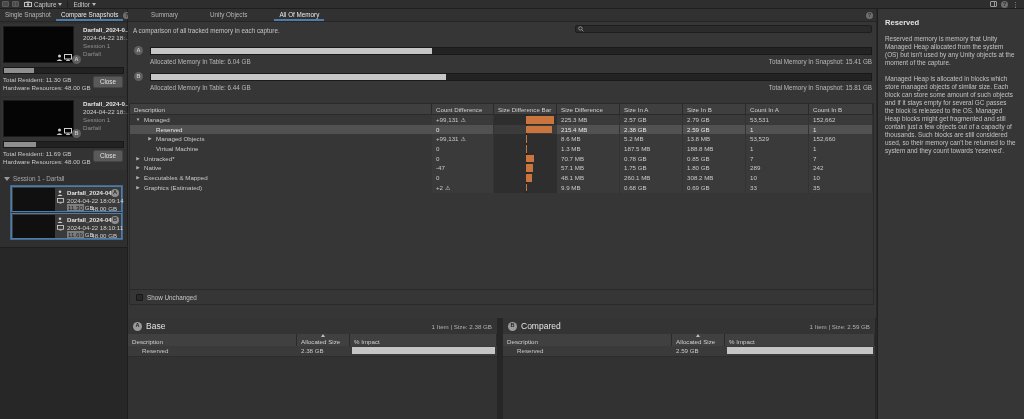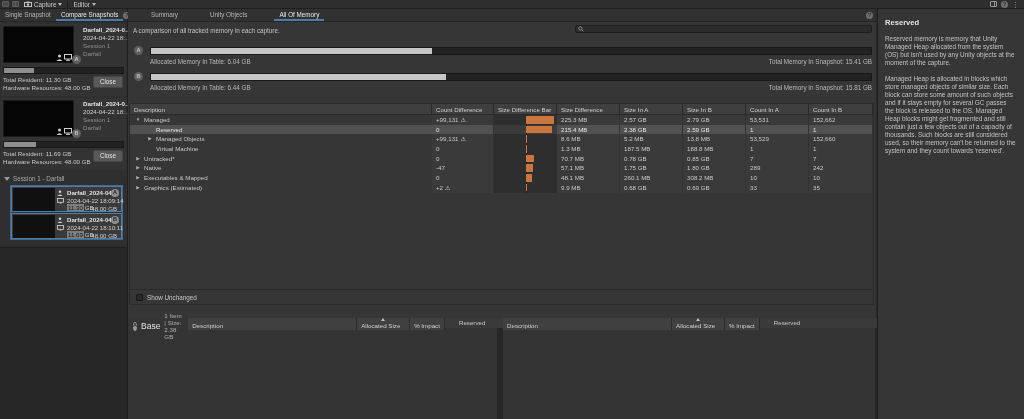--- a/index.html
+++ b/index.html
@@ -95,21 +95,21 @@
   .trow.sel .c.desc, .trow.sel .c.val { background:#515151; color:#e6e6e6; }
   .trow.sel .c.barcell { background:#3b3b3b; }
   .expander { font-size:4.6px; color:#b0b0b0; width:8px; flex:0 0 8px; text-align:center; }
   .warn-icon { color:#d8d8d8; font-size:6px; margin-left:2px; }
   .t-filler { flex:1; background:#363636; }
   .t-footer { height:15px; border-top:1px solid #2a2a2a; display:flex; align-items:center; gap:4px; padding-left:6px; }
   .checkbox { width:7px; height:7px; background:#292929; border:1px solid #171717; border-radius:1px; }
   .t-footer span { font-size:6.3px; color:#c6c6c6; }
 
   .bpanels { position:absolute; left:0; right:0; top:309px; bottom:0; background:#262626; }
-  .bpanel { position:absolute; top:0; bottom:0; background:#343434; display:flex; flex-direction:row; }
+  .bpanel { position:absolute; top:0; bottom:0; background:#343434; display:flex; flex-direction:column; }
   .bpanel.a { left:0; width:369px; }
   .bpanel.b { left:375px; width:372px; }
   .phead { height:16px; display:flex; align-items:center; gap:4px; padding:0 5px; }
   .phead .badge { width:9px; height:9px; background:#9a9a9a; color:#222; }
   .ptitle { font-size:8.5px; color:#e4e4e4; }
   .psummary { margin-left:auto; font-size:6.2px; color:#b0b0b0; }
   .pcols, .prow { display:grid; grid-template-columns:169px 53px 1fr; }
   .pcols { height:12px; }
   .pcols .c { background:#404040; border-right:1px solid #2a2a2a; font-size:6.2px; color:#cfcfcf;
               padding:0 4px; display:flex; align-items:flex-end; padding-bottom:1px; position:relative; white-space:nowrap; }
@@ -472,20 +472,25 @@
       <div class="prow">
         <div class="c desc">Reserved</div>
         <div class="c">2.38 GB</div>
         <div class="c ibar-wrap">
             <div class="ibar" style="width: 97%;"></div>
           </div>
       </div>
       <div class="p-filler"></div>
     </div>
     <div class="bpanel b">
+      <div class="phead">
+        <span class="badge">B</span>
+        <span class="ptitle">Compared</span>
+        <span class="psummary">1 Item | Size: 2.59 GB</span>
+      </div>
       <div class="pcols">
         <div class="c">Description</div>
         <div class="c">
             <span class="sort-caret"></span>
             <span>Allocated Size</span>
           </div>
         <div class="c">% Impact</div>
       </div>
       <div class="prow">
         <div class="c desc">Reserved</div>

